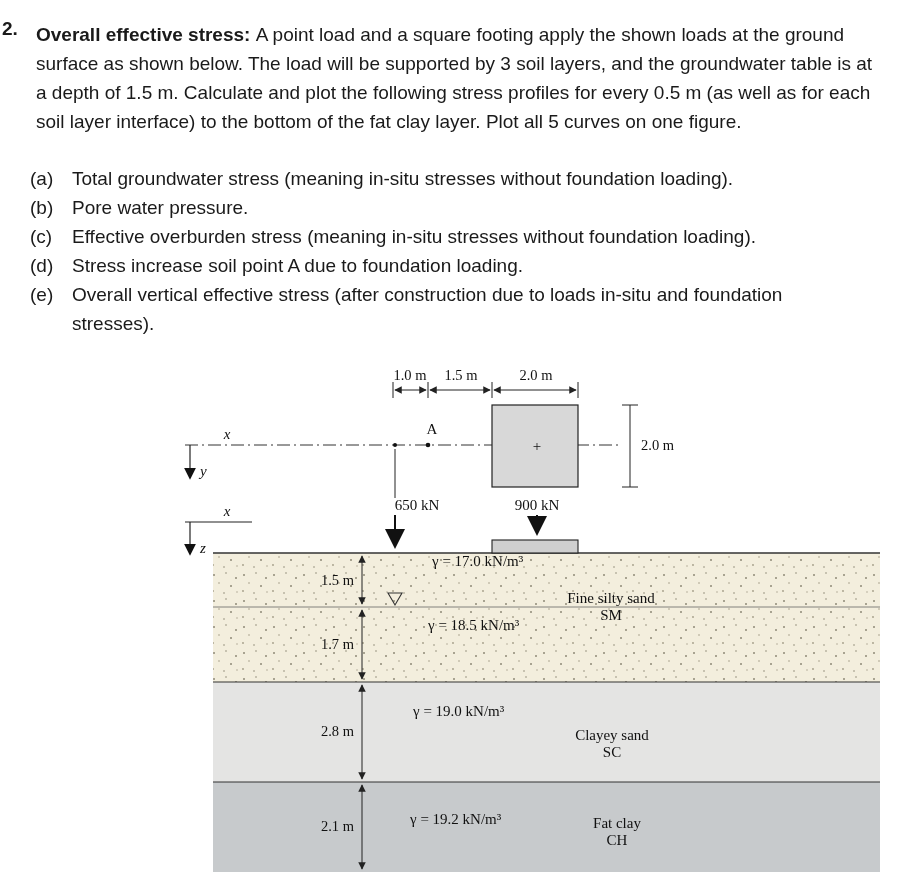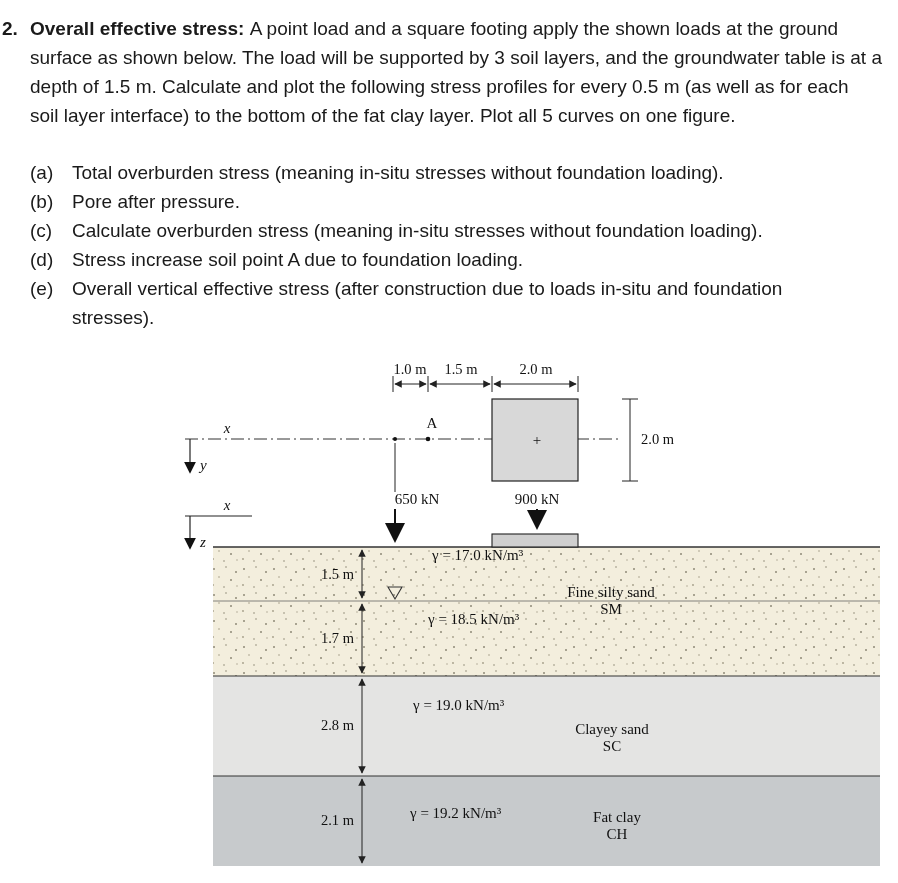--- a/index.html
+++ b/index.html
@@ -1,21 +1,21 @@
 <!DOCTYPE html>
 <html><head>
 <meta charset="utf-8">
 <style>
   html,body{margin:0;padding:0;background:#ffffff;}
   body{width:898px;height:883px;overflow:hidden;font-family:"Liberation Sans",sans-serif;color:#1a1a1a;}
   .page{width:898px;height:883px;position:relative;background:#fff;}
   .problem{display:flex;padding:14px 14px 0 2px;}
   .num{width:28px;flex:none;font-weight:bold;font-size:19px;line-height:29px;}
   .pbody{flex:1;max-width:852px;}
-  .statement{margin:0;font-size:19px;line-height:29px;}
+  .statement{margin:6px;font-size:19px;line-height:29px;}
   .statement .bold{font-weight:bold;}
   .items{margin-top:28px;}
   .item{display:flex;font-size:19px;line-height:29px;}
   .ilabel{width:42px;flex:none;}
   .itext{flex:1;padding-right:26px;}
   .figure{display:block;margin-top:24px;}
   text{font-family:"Liberation Serif",serif;fill:#111;}
   .dim{font-size:14.5px;}
   .lbl{font-size:15px;}
   .ital{font-style:italic;font-size:15px;}
@@ -26,29 +26,29 @@
 
 <div class="page">
 
   <div class="problem">
     <span class="num">2.</span>
     <div class="pbody">
       <p class="statement"><span class="bold">Overall effective stress: </span><span>A point load and a square footing apply the shown loads at the ground surface as shown below. The load will be supported by 3 soil layers, and the groundwater table is at a depth of 1.5 m. Calculate and plot the following stress profiles for every 0.5 m (as well as for each soil layer interface) to the bottom of the fat clay layer. Plot all 5 curves on one figure.</span></p>
       <div class="items">
         <div class="item">
             <span class="ilabel">(a)</span>
-            <span class="itext">Total overburden stress (meaning in-situ stresses without foundation loading).</span>
+            <span class="itext">Total groundwater stress (meaning in-situ stresses without foundation loading).</span>
           </div>
         <div class="item">
             <span class="ilabel">(b)</span>
-            <span class="itext">Pore after pressure.</span>
+            <span class="itext">Pore water pressure.</span>
           </div>
         <div class="item">
             <span class="ilabel">(c)</span>
-            <span class="itext">Calculate overburden stress (meaning in-situ stresses without foundation loading).</span>
+            <span class="itext">Effective overburden stress (meaning in-situ stresses without foundation loading).</span>
           </div>
         <div class="item">
             <span class="ilabel">(d)</span>
             <span class="itext">Stress increase soil point A due to foundation loading.</span>
           </div>
         <div class="item">
             <span class="ilabel">(e)</span>
             <span class="itext">Overall vertical effective stress (after construction due to loads in-situ and foundation stresses).</span>
           </div>
       </div>

